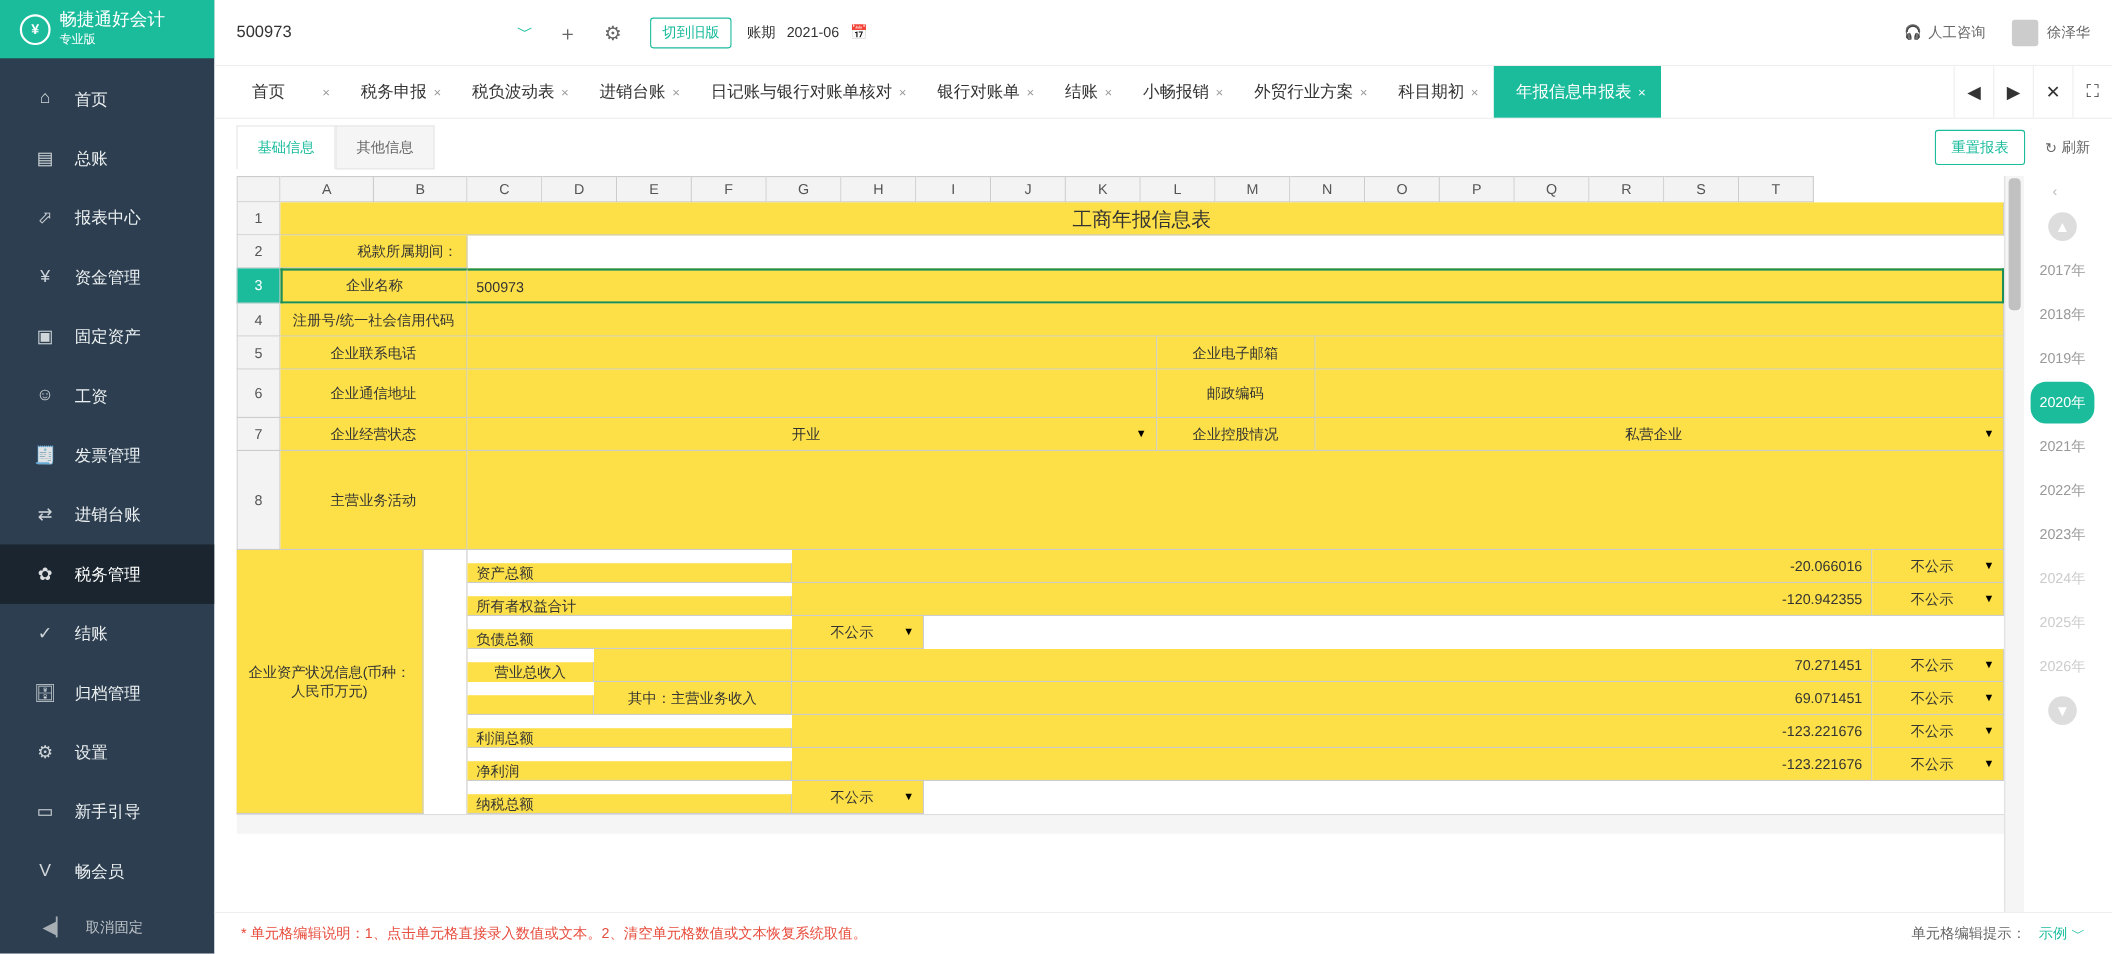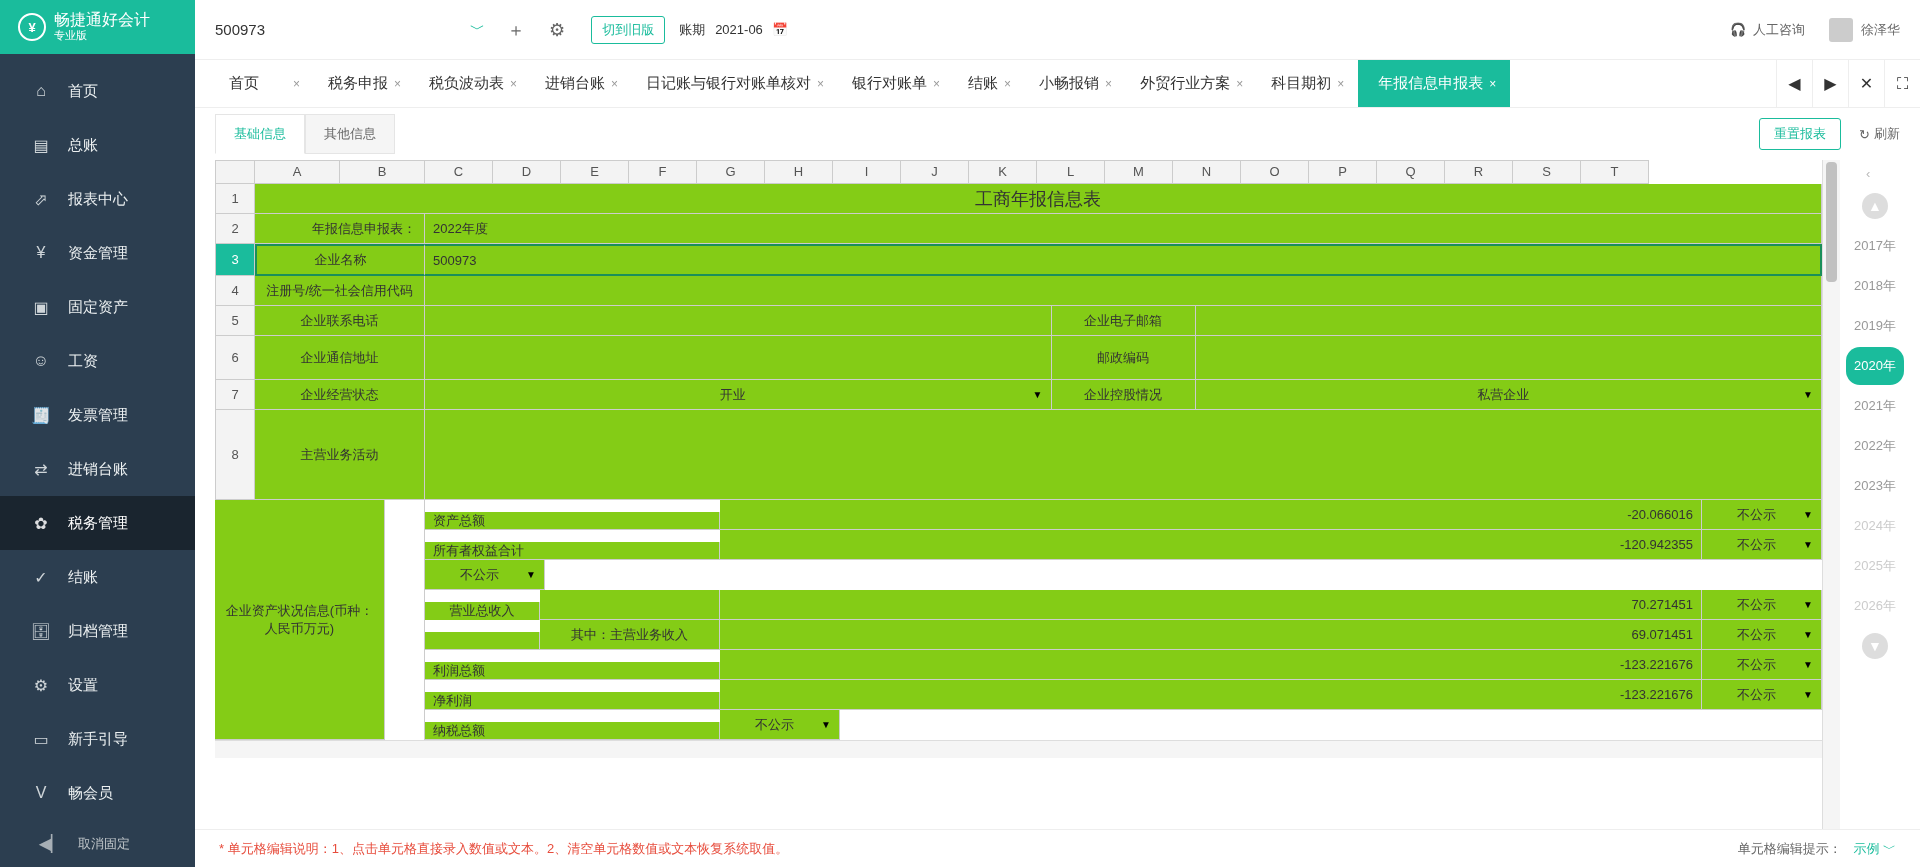--- a/index.html
+++ b/index.html
@@ -57,21 +57,21 @@
 
 
 .sheet-wrap { flex: 1; position: relative; display: flex; padding: 0 10px 0 20px; }
 .sheet { flex: 1; overflow: hidden; position: relative; }
 .col-headers { display: flex; height: 24px; }
 .corner { width: 40px; border: 1px solid #ccc; background: #f3f3f3; }
 .col-h { border: 1px solid #ccc; border-left: none; background: #f3f3f3; text-align: center; line-height: 22px; color: #555; }
 .rows { }
 .row { display: flex; }
 .row-h { width: 40px; border: 1px solid #ccc; border-top: none; background: #f3f3f3; text-align: center; color: #555; display: flex; align-items: center; justify-content: center; }
-.cell { border: 1px solid #ccc; border-left: none; border-top: none; padding: 4px 8px; display: flex; align-items: center; background: #84cc16; }
+.cell { border: 1px solid #ccc; border-left: none; border-top: none; padding: 4px 8px; display: flex; align-items: center; background: #fde047; }
 .label-cell { width: 170px; justify-content: center; text-align: center; }
 .title-row { font-size: 18px; justify-content: center; }
 .merged-rest { flex: 1; }
 .row-h.sel { background: #1abc9c; color: #fff; }
 .dd-cell { justify-content: space-between; }
 .dd-arrow { color: #000; font-size: 10px; }
 .num-cell { justify-content: flex-end; }
 .small-lbl { width: 115px; justify-content: center; margin-top: 12px; }
 .mid-lbl { width: 144px; text-align: center; justify-content: center; }
 .merged-vert { display: flex; align-items: center; justify-content: center; text-align: center; }
@@ -293,22 +293,21 @@
           </div>
         <div class="rows" id="rows">
             <div class="row" style="height:30px">
               <div class="row-h">1</div>
               <div class="cell title-row merged-rest" style="width:calc(100% - 40px)">
                 <span>工商年报信息表</span>
               </div>
             </div>
             <div class="row" style="height:30px">
               <div class="row-h">2</div>
-              <div class="cell label-cell" style="justify-content:flex-end">年报信息申报表：</div>
-              <div class="cell merged-rest">2022年度</div>
+              <div class="cell label-cell" style="justify-content:flex-end">税款所属期间：</div>
             </div>
             <div class="row" style="height:32px">
               <div class="row-h sel">3</div>
               <div class="cell label-cell" style="border:2px solid #1a8f5a;border-right:1px solid #ccc">企业名称</div>
               <div class="cell merged-rest" style="border:2px solid #1a8f5a;border-left:none">500973</div>
             </div>
             <div class="row" style="height:30px">
               <div class="row-h">4</div>
               <div class="cell label-cell">注册号/统一社会信用代码</div>
               <div class="cell merged-rest"></div>
@@ -363,20 +362,21 @@
                 <div class="cell small-lbl" style="width:295px;justify-content:flex-start;padding-left:8px">所有者权益合计</div>
                 <div class="cell num-cell" style="flex:1">-120.942355</div>
                 <div class="cell dd-cell" style="width:120px">
                   <span style="margin:0 auto">不公示</span>
                   <span class="dd-arrow">▼</span>
                 </div>
               </div>
               <div class="row" style="height:30px">
                 <div class="row-h">11</div>
                 <div style="width:170px;border-right:1px solid #ccc"></div>
+                <div class="cell small-lbl" style="width:295px;justify-content:flex-start;padding-left:8px">负债总额</div>
                 <div class="cell dd-cell" style="width:120px">
                   <span style="margin:0 auto">不公示</span>
                   <span class="dd-arrow">▼</span>
                 </div>
               </div>
               <div class="row" style="height:30px">
                 <div class="row-h">12</div>
                 <div style="width:170px;border-right:1px solid #ccc"></div>
                 <div class="cell small-lbl" style="border-bottom:none">营业总收入</div>
                 <div class="cell" style="width:180px"></div>

